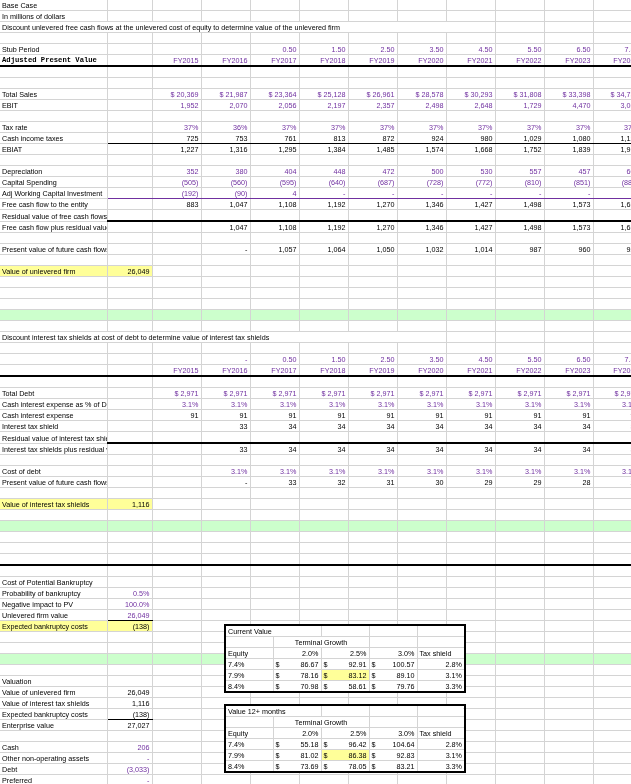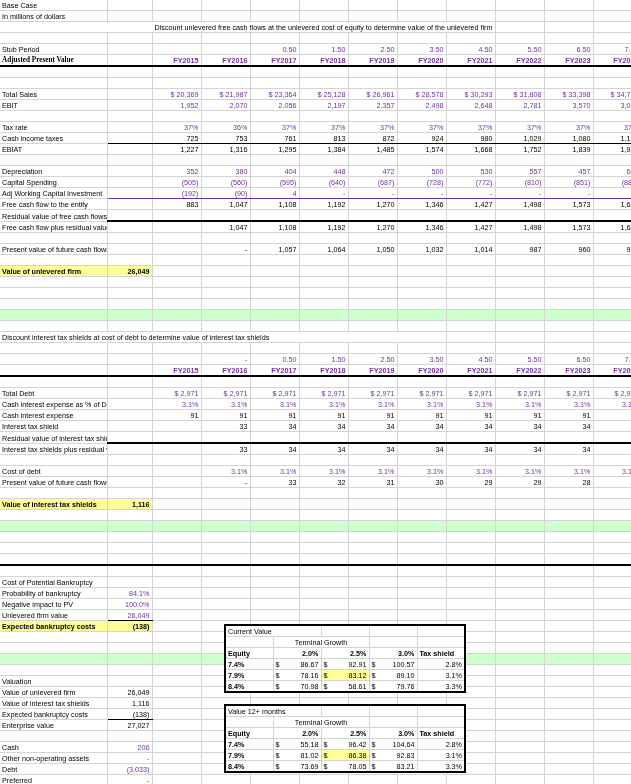--- a/index.html
+++ b/index.html
@@ -43,24 +43,24 @@
   col.cG{width:49px}
   col.cH{width:49px}
   col.cI{width:49px}
   col.cJ{width:49px}
   col.cK{width:49px}
   col.cL{width:48px}
 
   .r{text-align:right}
   .l{text-align:left}
   .c{text-align:center}
-  .b{font-weight:bold}
+  .b{font-weight:normal}
   .blue{color:#7030a0}
   .blk{color:#000}
-  .serif{font-family:Liberation Serif, serif;font-weight:bold;font-size:8px;}
+  .serif{font-family:Liberation Mono, monospace;font-weight:bold;font-size:8px;}
   .yel{background:#ffff99}
   .ul{border-bottom:1px solid #000 !important}
   .ulp{border-bottom:1px solid #7030a0 !important}
   .botline{border-bottom:2px solid #000 !important}
   .greenrow td{background:#ccffcc;border-right:1px solid #ccffcc;border-bottom:1px solid #ccffcc}
 
   
   .sens{
     position:absolute;
     border:2px solid #000;
@@ -133,21 +133,21 @@
           <td></td>
           <td></td>
           <td></td>
           <td></td>
           <td></td>
           <td></td>
           <td></td>
           <td></td>
         </tr>
         <tr>
-          <td class="l" colspan="9" style="border-right: 1px solid rgb(212, 212, 212); text-align: right;">Discount unlevered free cash flows at the unlevered cost of equity to determine value of the unlevered firm</td>
+          <td class="l" colspan="9" style="border-right: 1px solid rgb(212, 212, 212);">Discount unlevered free cash flows at the unlevered cost of equity to determine value of the unlevered firm</td>
           <td></td>
           <td></td>
           <td></td>
         </tr>
         <tr>
           <td></td>
           <td></td>
           <td></td>
           <td></td>
           <td></td>
@@ -235,22 +235,22 @@
         <tr>
           <td class="l ">EBIT</td>
           <td></td>
           <td class="r blue">1,952</td>
           <td class="r blue">2,070</td>
           <td class="r blue">2,056</td>
           <td class="r blue">2,197</td>
           <td class="r blue">2,357</td>
           <td class="r blue">2,498</td>
           <td class="r blue">2,648</td>
-          <td class="r blue">2,781</td>
-          <td class="r blue">3,570</td>
+          <td class="r blue">1,729</td>
+          <td class="r blue">4,470</td>
           <td class="r blue">3,037</td>
           <td class="r blue">3,253</td>
         </tr>
         <tr>
           <td></td>
           <td></td>
           <td></td>
           <td></td>
           <td></td>
           <td></td>
@@ -857,21 +857,21 @@
           <td></td>
           <td></td>
           <td></td>
           <td></td>
           <td></td>
           <td></td>
           <td></td>
         </tr>
         <tr>
           <td class="l">Probability of bankruptcy</td>
-          <td class="r blue">84.1%</td>
+          <td class="r blue">0.5%</td>
           <td></td>
           <td></td>
           <td></td>
           <td></td>
           <td></td>
           <td></td>
           <td></td>
           <td></td>
           <td></td>
           <td></td>

